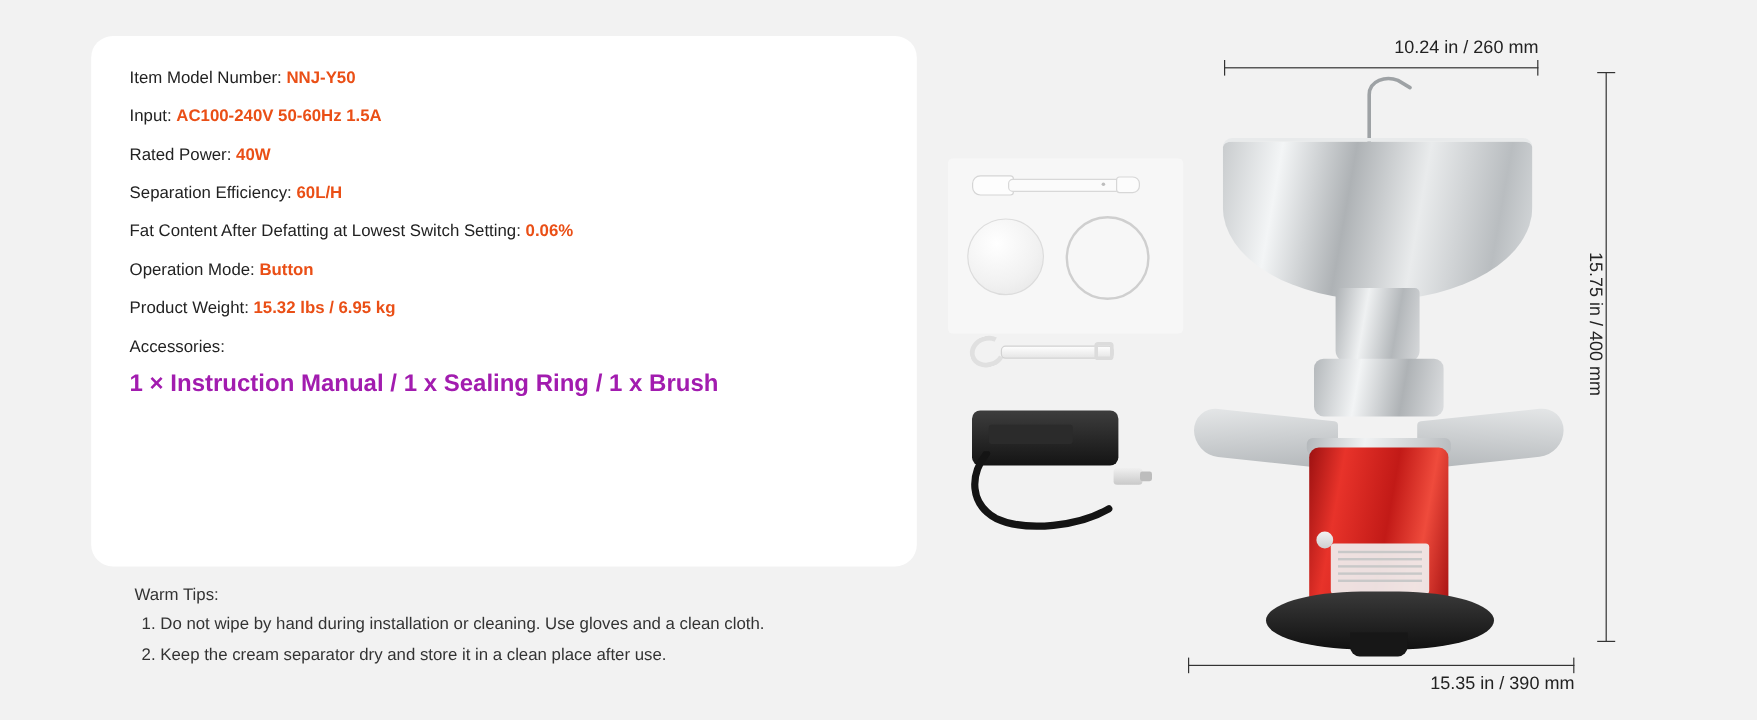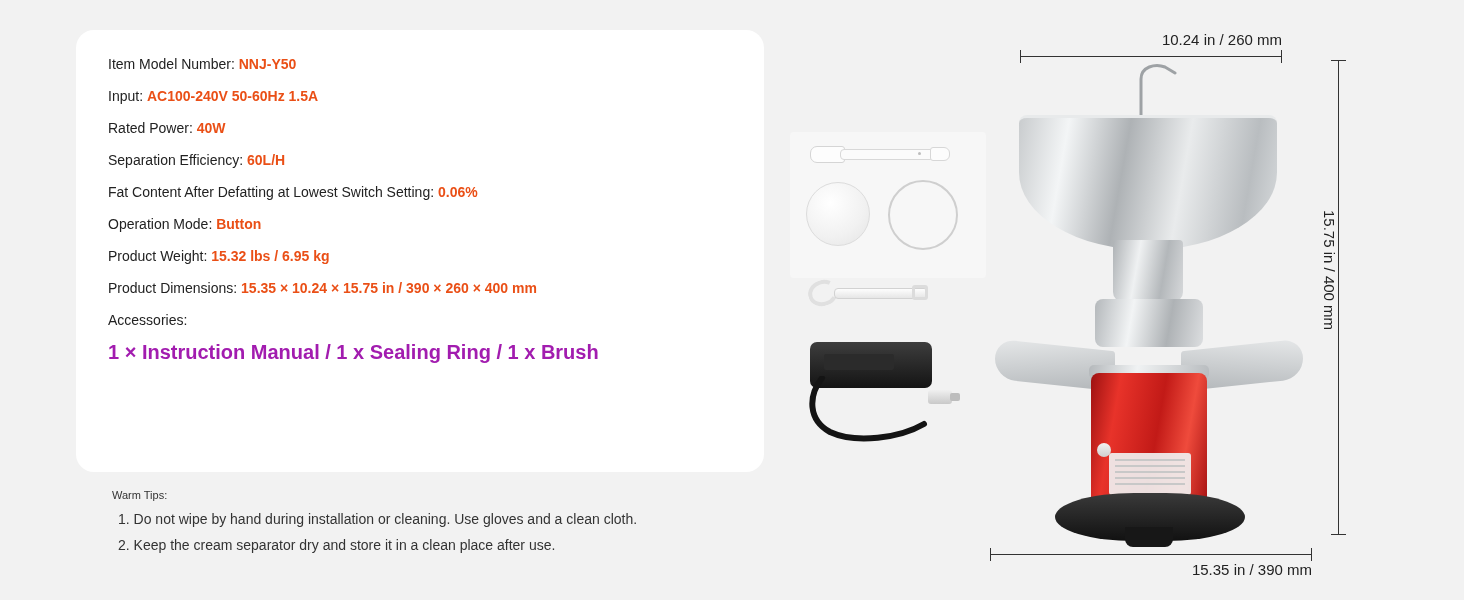--- a/index.html
+++ b/index.html
@@ -58,21 +58,21 @@
   }
 
   
   .tips {
     position: absolute;
     left: 112px;
     top: 484px;
     width: 700px;
   }
   .tips-title {
-    font-size: 11px;
+    font-size: 14px;
     color: #333333;
     line-height: 22px;
   }
   .tips-item {
     font-size: 14px;
     color: #333333;
     line-height: 26px;
     padding-left: 6px;
   }
 
@@ -487,23 +487,20 @@
 
 
       <div class="spec-row">
         <span class="spec-label">Operation Mode: </span><span class="spec-value">Button</span>
       </div>
 
       <div class="spec-row">
         <span class="spec-label">Product Weight: </span><span class="spec-value">15.32 lbs / 6.95 kg</span>
       </div>
 
-      <div class="spec-row">
-        <span class="spec-label">Product Dimensions: </span><span class="spec-value">15.35 × 10.24 × 15.75 in / 390 × 260 × 400 mm</span>
-      </div>
 
       <div class="spec-row">
         <span class="spec-label">Accessories:</span>
       </div>
 
       <div class="spec-accessories-value">1 × Instruction Manual  / 1 x Sealing Ring / 1 x Brush</div>
     </div>
   </div>
 
   <div class="tips">

